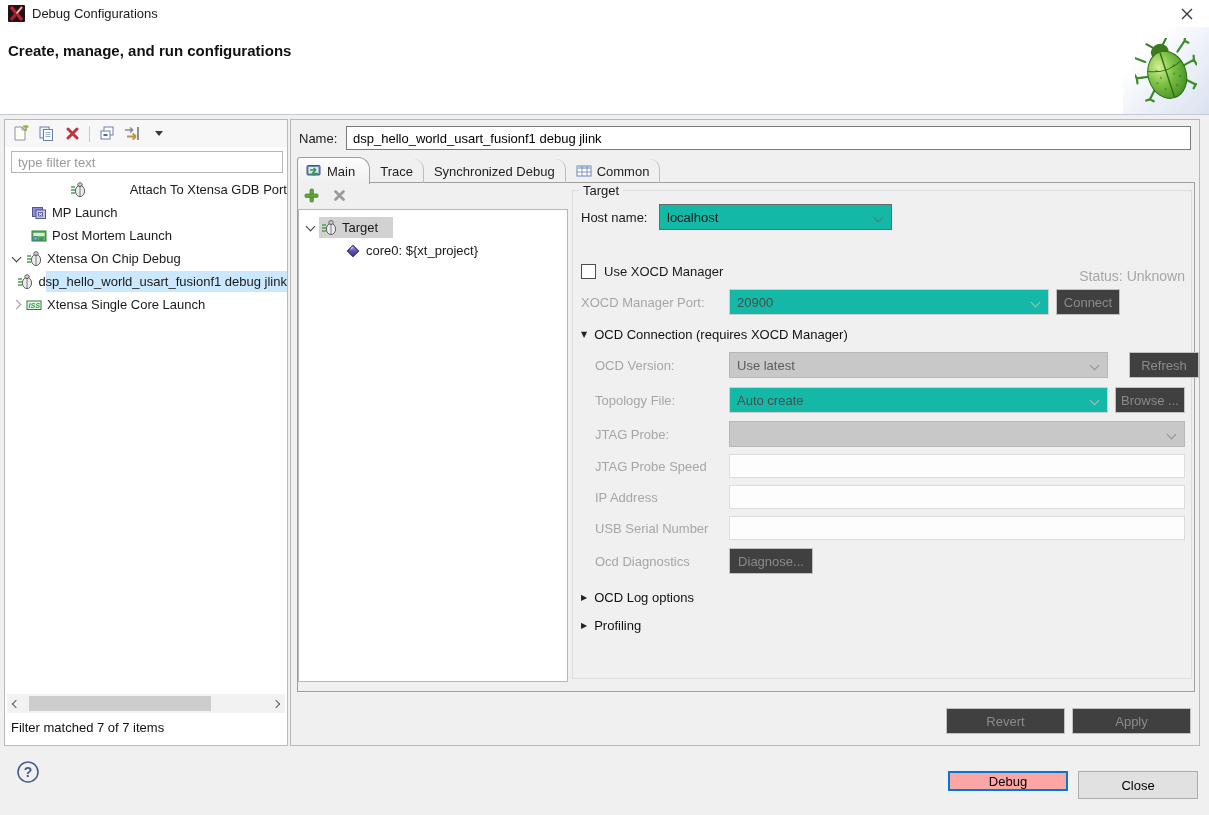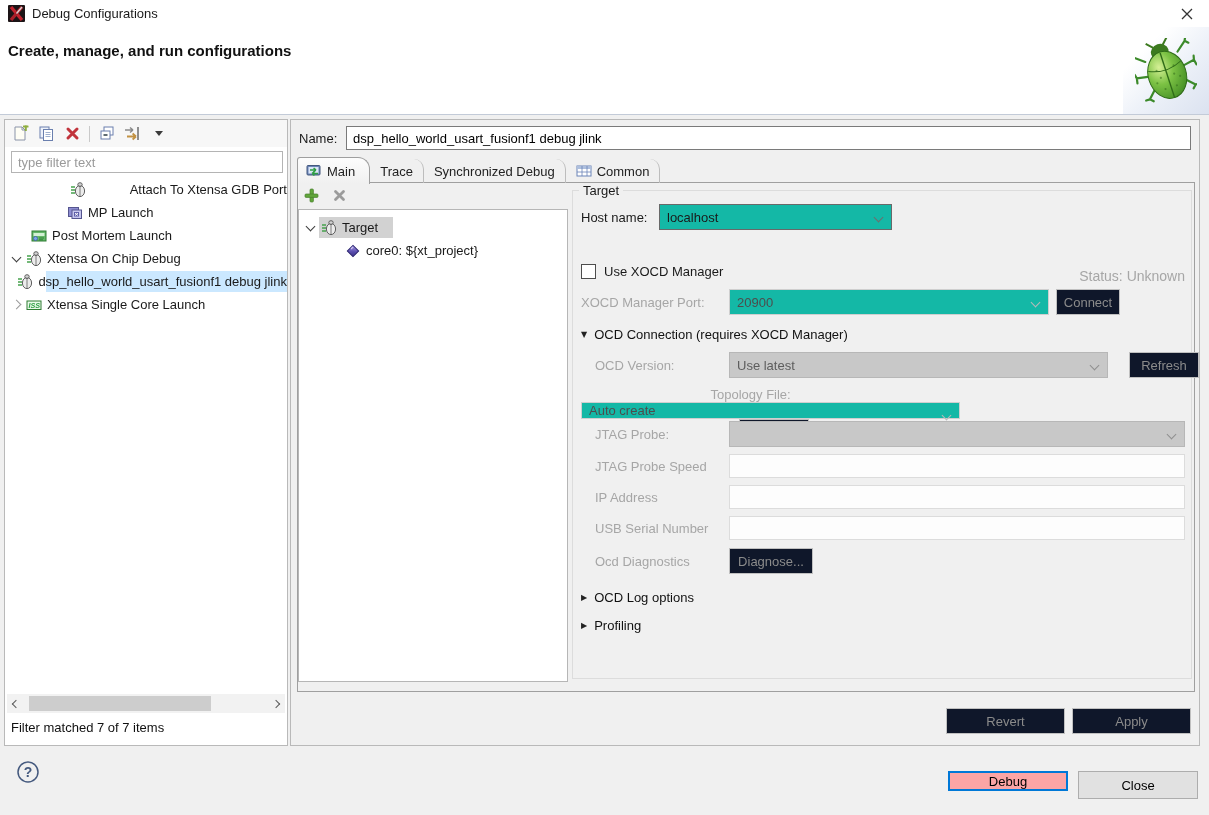--- a/index.html
+++ b/index.html
@@ -72,21 +72,21 @@
   .g-label { color:#1a1a1a; }
   .g-label.dis { color:#a6a6a6; }
   .combo { height:26px; background:#14b8a6; border:1px solid #696969; display:flex; align-items:center; padding:0 24px 0 7px; position:relative; cursor:pointer; }
   .combo .carr { position:absolute; right:9px; top:9px; width:7px; height:7px; border-right:1.5px solid #6e6e6e; border-bottom:1.5px solid #6e6e6e; transform:rotate(45deg); }
   .combo.dis-light { border:1px solid #cfcfcf; color:#4d4d4d; cursor:default; }
   .combo.dis-light .carr { border-color:#b9b9b9; }
   .combo.dis-gray { background:#c8c8c8; border:1px solid #b7b7b7; color:#5d5d5d; cursor:default; }
   .combo.dis-gray .carr { border-color:#8f8f8f; }
   .txt-dis { height:24px; background:#fdfdfd; border:1px solid #dcdcdc; }
   .btn { display:flex; align-items:center; justify-content:center; font:13px "Liberation Sans",sans-serif; cursor:pointer; }
-  .btn.dis { background:#0f172a; border:1px solid #c0c0c0; color:#8b8b8b; cursor:default; }
+  .btn.dis { background:#404040; border:1px solid #c0c0c0; color:#8b8b8b; cursor:default; }
   .checkbox { width:15px; height:15px; background:#fff; border:1px solid #4d4d4d; cursor:pointer; }
   .status-txt { position:absolute; right:6px; top:70px; font-size:14px; color:#a6a6a6; }
   .sect { position:absolute; left:8px; display:flex; align-items:center; gap:7px; cursor:pointer; color:#111; }
   .tri { font-size:8px; color:#222; }
   .sect .tri { font-family:"DejaVu Sans",sans-serif; }
 
   .ra-btn { position:absolute; top:588px; width:119px; height:26px; }
 
   
   .footer { position:absolute; left:0; top:747px; width:100%; height:68px; background:#f0f0f0; }
@@ -206,21 +206,21 @@
       <span class="ticon">
           <svg width="16" height="16" viewBox="0 0 16 16">
             <path d="M1 5 h4 M1 8 h4 M1 11 h4" stroke="#47a34d" stroke-width="1.4"></path>
             <ellipse cx="10" cy="9" rx="4.6" ry="5.6" fill="#ececec" stroke="#5f5f5f"></ellipse>
             <ellipse cx="10" cy="2.6" rx="2.2" ry="1.9" fill="#d4d4d4" stroke="#5f5f5f"></ellipse>
             <path d="M10 3.5 v11" stroke="#5f5f5f" stroke-width="0.8"></path>
           </svg>
         </span>
       <span class="tlabel">Attach To Xtensa GDB Port</span>
     </div>
-    <div class="trow" style="top:81px;padding-left:36px;">
+    <div class="trow" style="top:81px;">
       <span style="width:26px"></span>
       <span class="ticon">
           <svg width="16" height="16" viewBox="0 0 16 16">
             <rect x="1.5" y="2.5" width="10" height="9" fill="#8c8cd0" stroke="#55558f"></rect>
             <rect x="5" y="5" width="9.5" height="8.5" fill="#c6c6ee" stroke="#55558f"></rect>
             <rect x="7" y="7" width="5" height="4.5" fill="#5c5ca8"></rect>
             <path d="M8 8 l3 2.5 M11 8 l-3 2.5" stroke="#fff" stroke-width="1"></path>
           </svg>
         </span>
       <span class="tlabel">MP Launch</span>
@@ -411,21 +411,21 @@
 
         <div class="g-row" style="top:154px;">
           <span class="g-label dis" style="width:134px;margin-left:14px">OCD Version:</span>
           <span class="combo dis-gray" style="width:379px">
             <span>Use latest</span>
               <span class="carr"></span>
           </span>
           <span class="btn dis" style="width:70px;height:26px;margin-left:21px">Refresh</span>
         </div>
 
-        <div class="g-row" style="top:189px;flex-direction:column;">
+        <div class="g-row" style="top:189px;">
           <span class="g-label dis" style="width:134px;margin-left:14px">Topology File:</span>
           <span class="combo dis-light" style="width:379px">
             <span>Auto create</span>
               <span class="carr"></span>
           </span>
           <span class="btn dis" style="width:70px;height:26px;margin-left:7px">Browse ...</span>
         </div>
 
         <div class="g-row" style="top:223px;">
           <span class="g-label dis" style="width:134px;margin-left:14px">JTAG Probe:</span>

